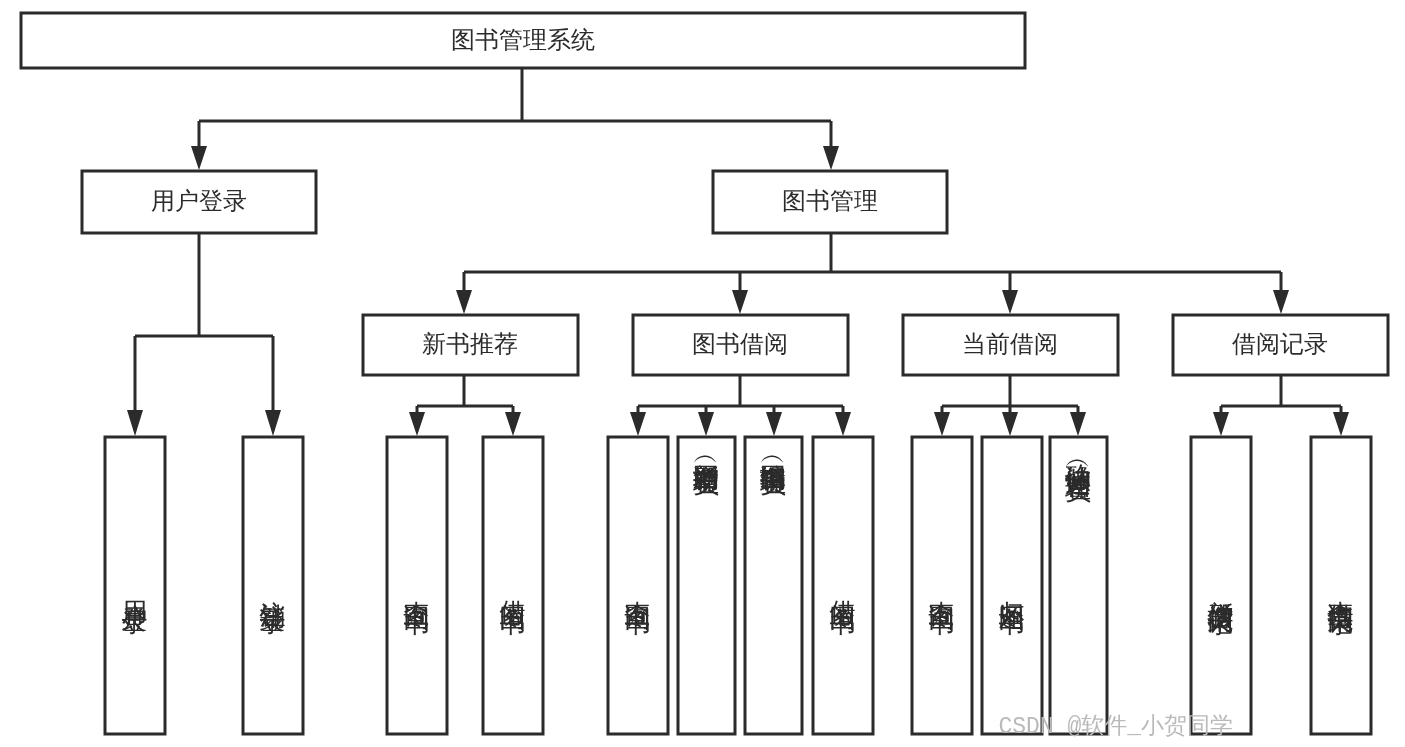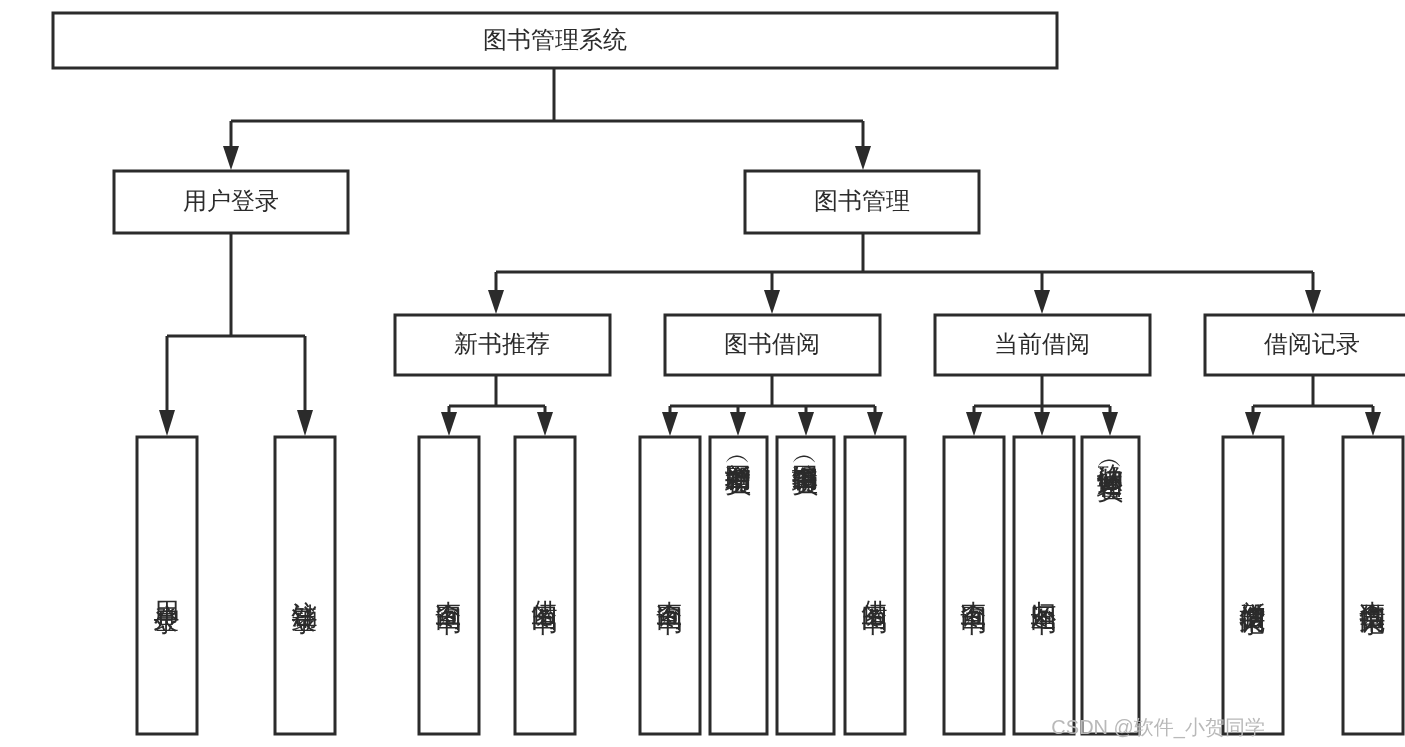--- a/index.html
+++ b/index.html
@@ -11,21 +11,20 @@
     width: 1405px;
     height: 747px;
     overflow: hidden;
     font-family: "Liberation Sans", "DejaVu Sans", sans-serif;
   }
   #diagram-root {
     position: relative;
     width: 1247px;
     height: 747px;
     background: #ffffff;
-    margin-left: 32px;
   }
   svg.diagram {
     position: absolute;
     top: 0;
     left: 0;
     width: 1405px;
     height: 747px;
   }
   .node-box {
     fill: #ffffff;
@@ -46,22 +45,22 @@
     font-family: "Liberation Sans", "DejaVu Sans", sans-serif;
     font-size: 24px;
     fill: #2b2b2b;
     text-anchor: middle;
     dominant-baseline: middle;
   }
   .watermark {
     position: absolute;
     right: 14px;
     bottom: 6px;
-    font-family: Liberation Sans, sans-serif;
-    font-size: 20px;
+    font-family: Liberation Mono, monospace;
+    font-size: 23px;
     color: #b9b9b9;
     white-space: nowrap;
     user-select: none;
   }
 </style>
 </head>
 <body>
 
 <div id="diagram-root">
 

